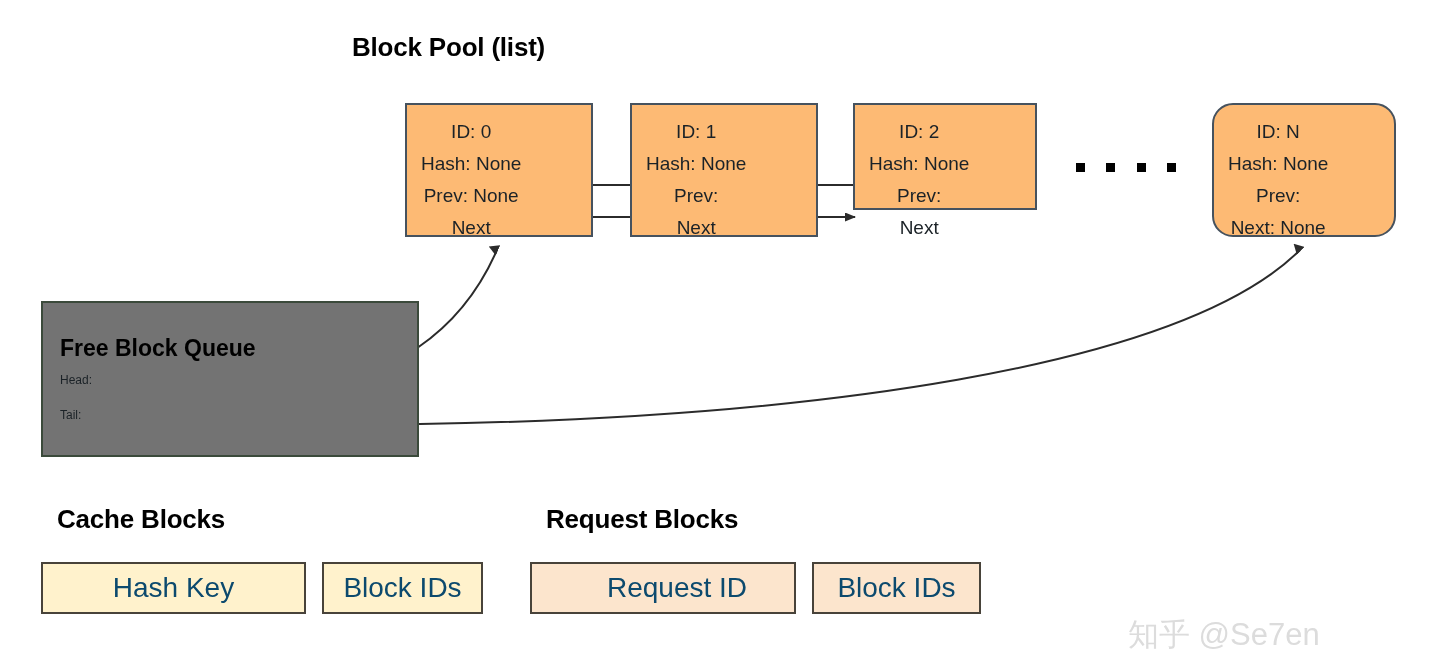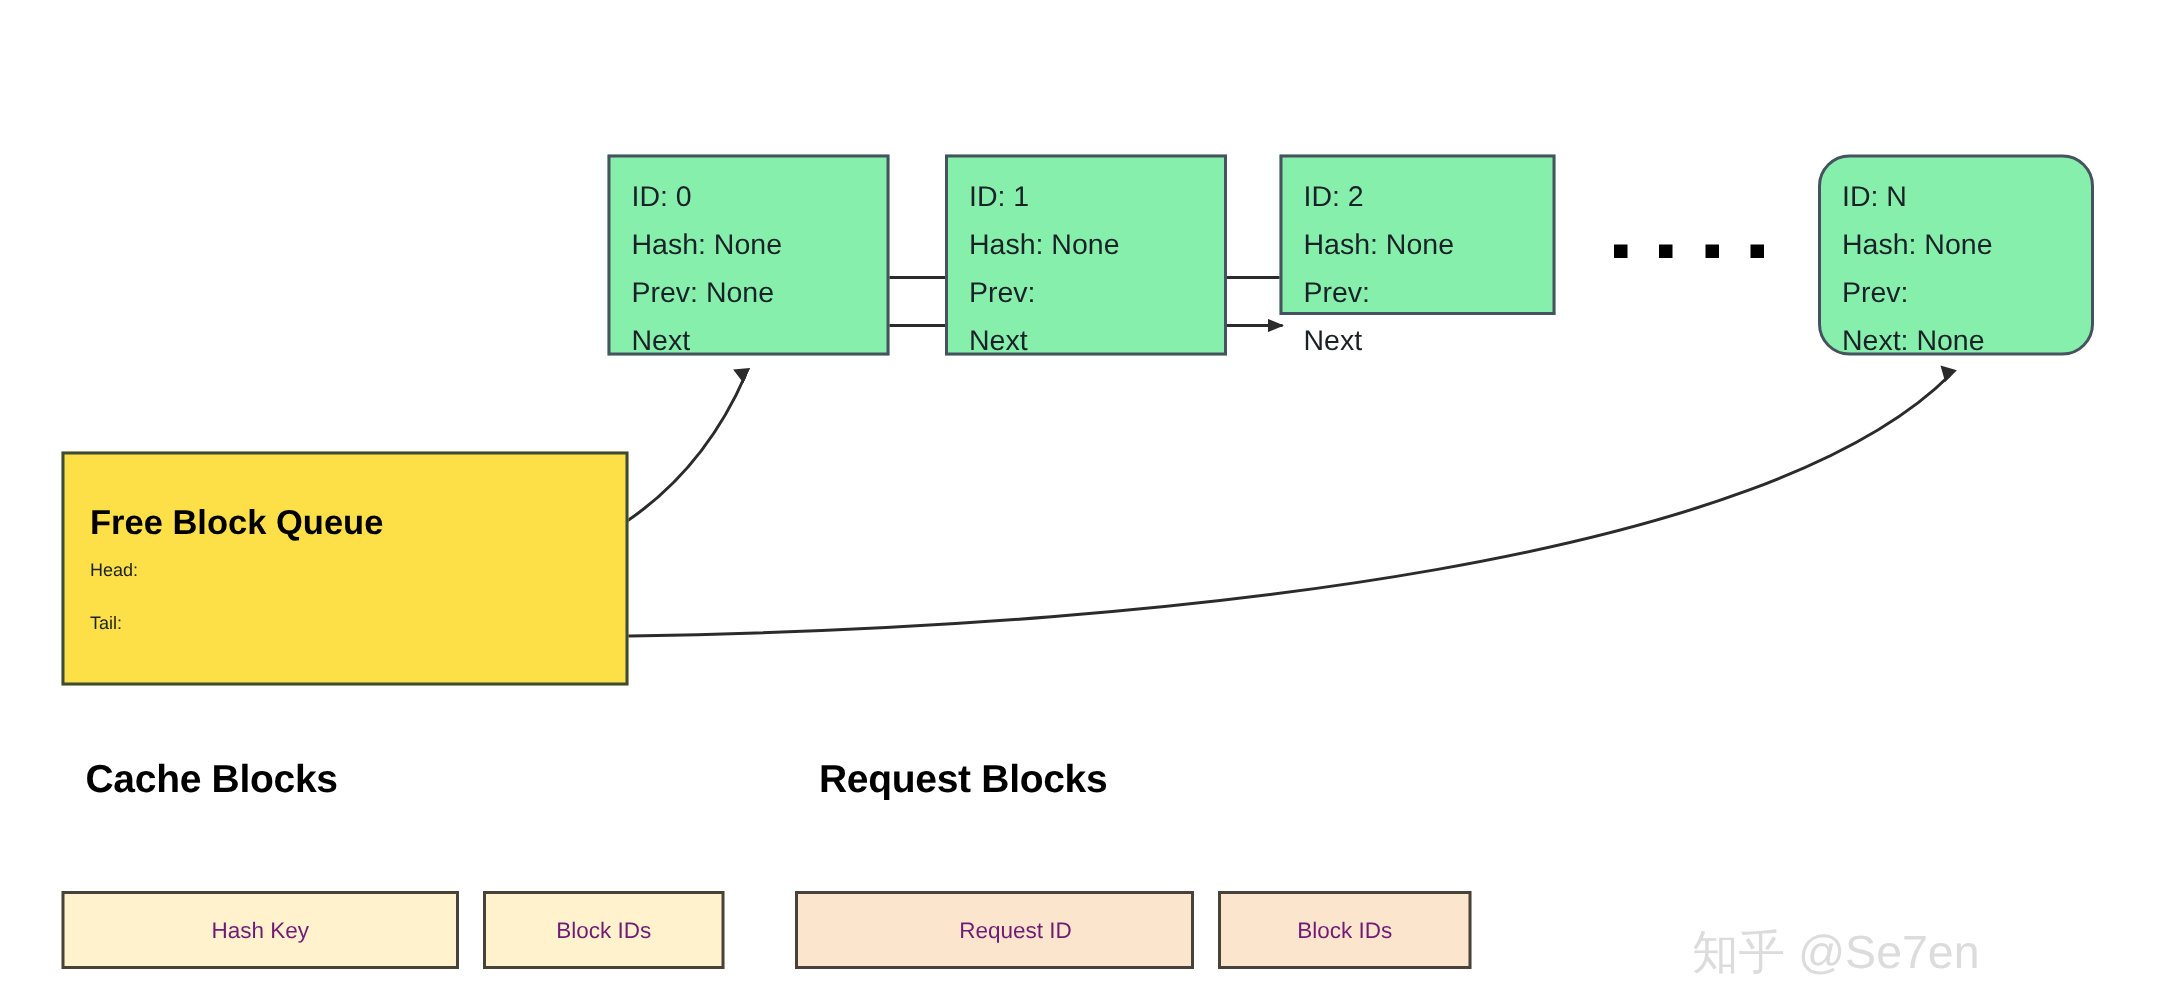--- a/index.html
+++ b/index.html
@@ -34,22 +34,23 @@
     white-space: nowrap;
     letter-spacing: -0.2px;
   }
   #pool-title  { left: 352px; top: 32px;  font-size: 26px; }
   #cache-title { left: 57px;  top: 504px; font-size: 26px; }
   #req-title   { left: 546px; top: 504px; font-size: 26px; }
 
   .node {
     position: absolute;
     box-sizing: border-box;
-    background: #86efac;
+    background: #fdba74;
     border: 2px solid #46525e;
+    text-align: center;
   }
   .node .lines {
     position: absolute;
     left: 14px;
     top: 11px;
     font-size: 19px;
     color: #1b2227;
     line-height: 32px;
     white-space: nowrap;
   }
@@ -77,21 +78,21 @@
     background: #000000;
   }
 
   #freequeue {
     position: absolute;
     left: 41px;
     top: 301px;
     width: 378px;
     height: 156px;
     box-sizing: border-box;
-    background: #fde047;
+    background: #737373;
     border: 2px solid #3b4a3b;
   }
   #fq-title {
     position: absolute;
     left: 17px;
     top: 32px;
     font-size: 23px;
     font-weight: bold;
     color: #000000;
     white-space: nowrap;
@@ -106,24 +107,23 @@
   #fq-head { top: 70px; }
   #fq-tail { top: 105px; }
 
   .chip {
     position: absolute;
     box-sizing: border-box;
     border: 2px solid #48433a;
     display: flex;
     align-items: center;
     justify-content: center;
-    font-size: 15px;
-    color: #701a75;
-    white-space: nowrap;
-    margin-top: 32px;
+    font-size: 28px;
+    color: #0c4a6e;
+    white-space: nowrap;
   }
   .chip.cream { background: #fff2cc; }
   .chip.peach { background: #fce5cd; }
 
   #chip-hashkey  { left: 41px;  top: 562px; width: 265px; height: 52px; }
   #chip-cblkids  { left: 322px; top: 562px; width: 161px; height: 52px; }
   #chip-reqid    { left: 530px; top: 562px; width: 266px; height: 52px; padding-left: 28px; }
   #chip-rblkids  { left: 812px; top: 562px; width: 169px; height: 52px; }
 
   #watermark {
@@ -173,20 +173,21 @@
 
     <g>
       <path d="M 143 385 L 290 385 C 390 385 462 330 497 250" fill="none" stroke="#2b2b2b" stroke-width="2" marker-end="url(#arrowUp)"></path>
     </g>
 
     <g>
       <path d="M 143 425 L 420 424 C 800 418 1180 370 1300 250" fill="none" stroke="#2b2b2b" stroke-width="2" marker-end="url(#arrowUp)"></path>
     </g>
   </svg>
 
+  <div class="heading" id="pool-title">Block Pool (list)</div>
 
   <div class="node" id="block0">
     <div class="lines">
       <div>ID: 0</div>
       <div>Hash: None</div>
       <div>Prev: None</div>
       <div>Next</div>
     </div>
   </div>
 

